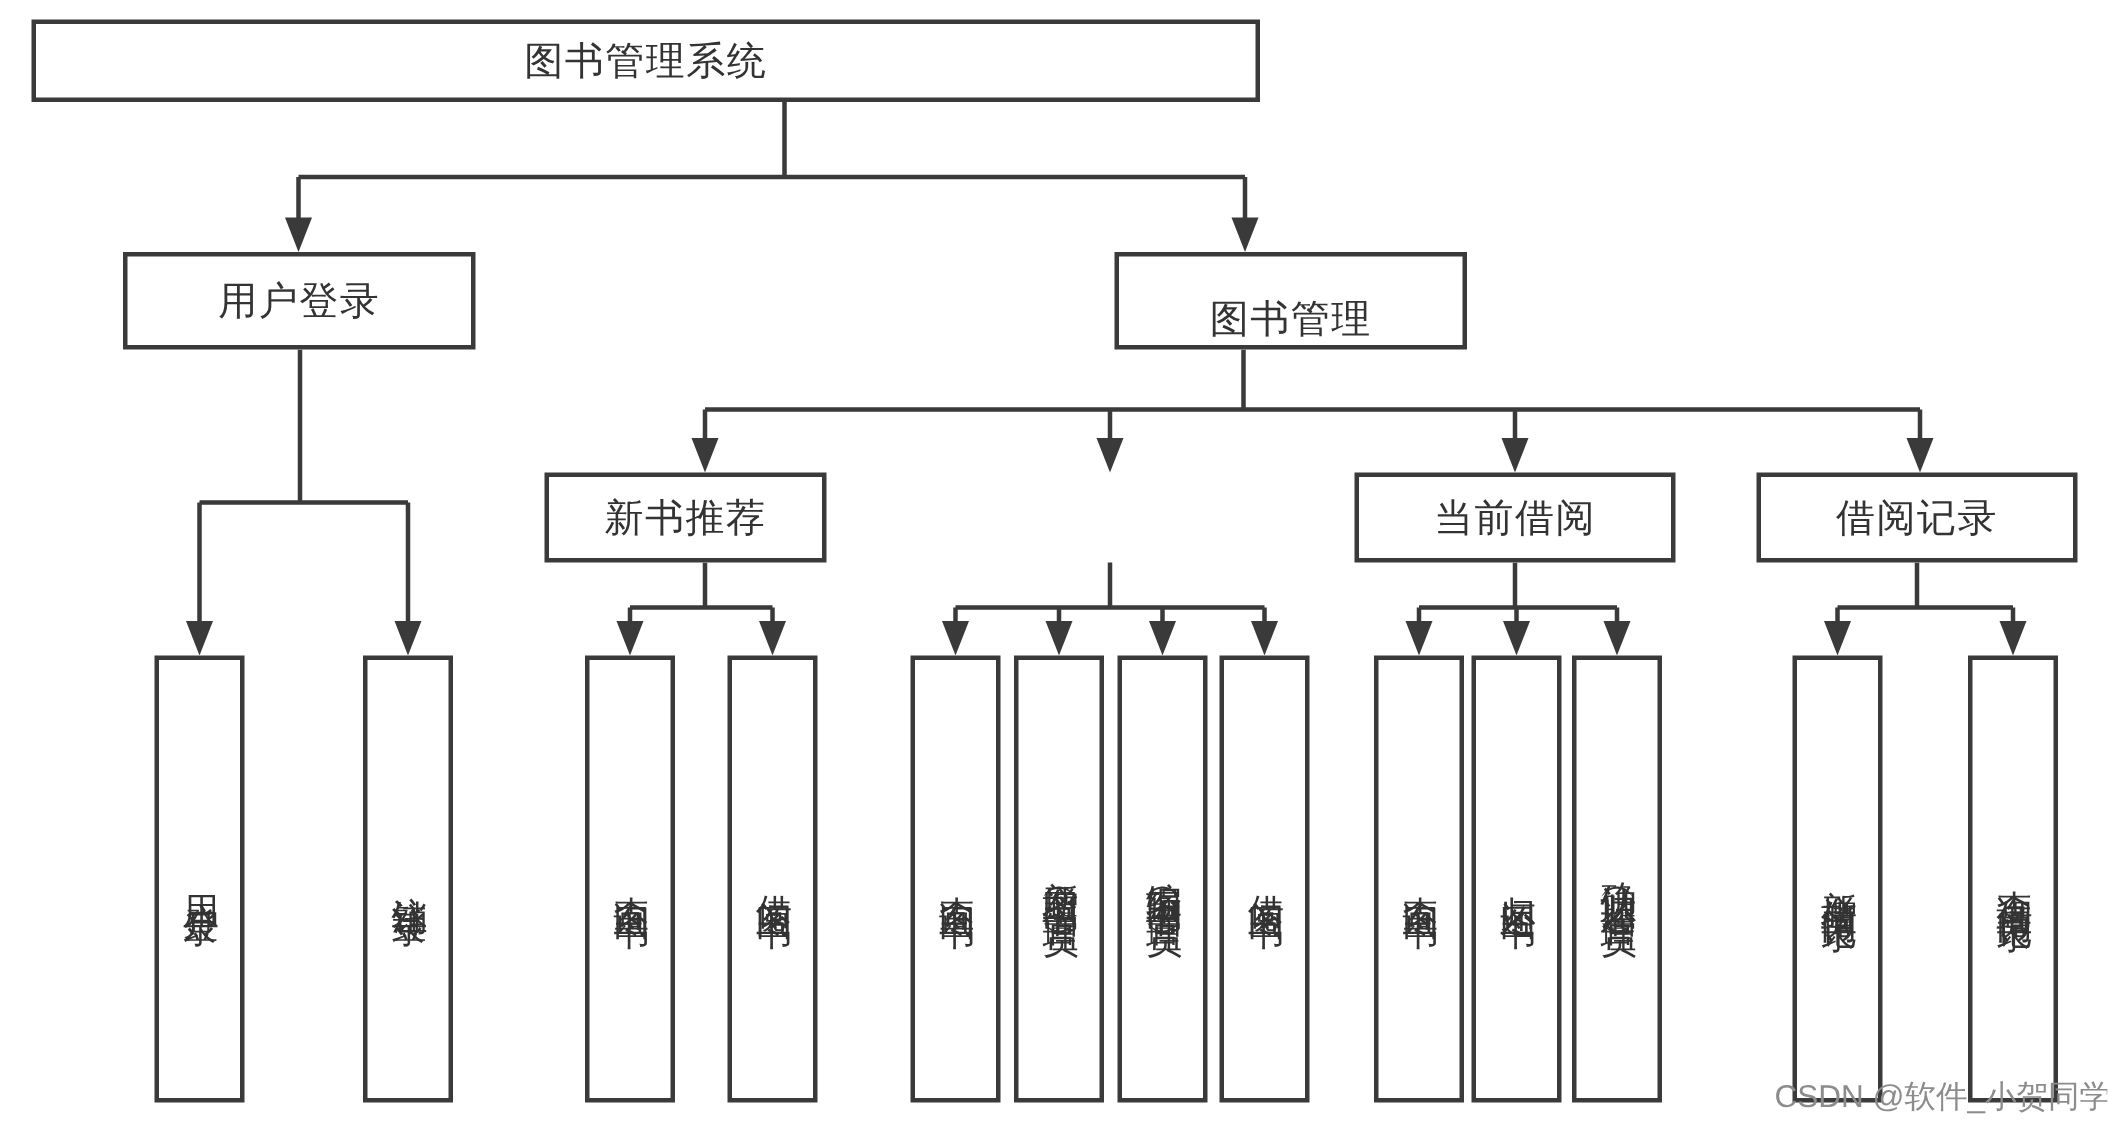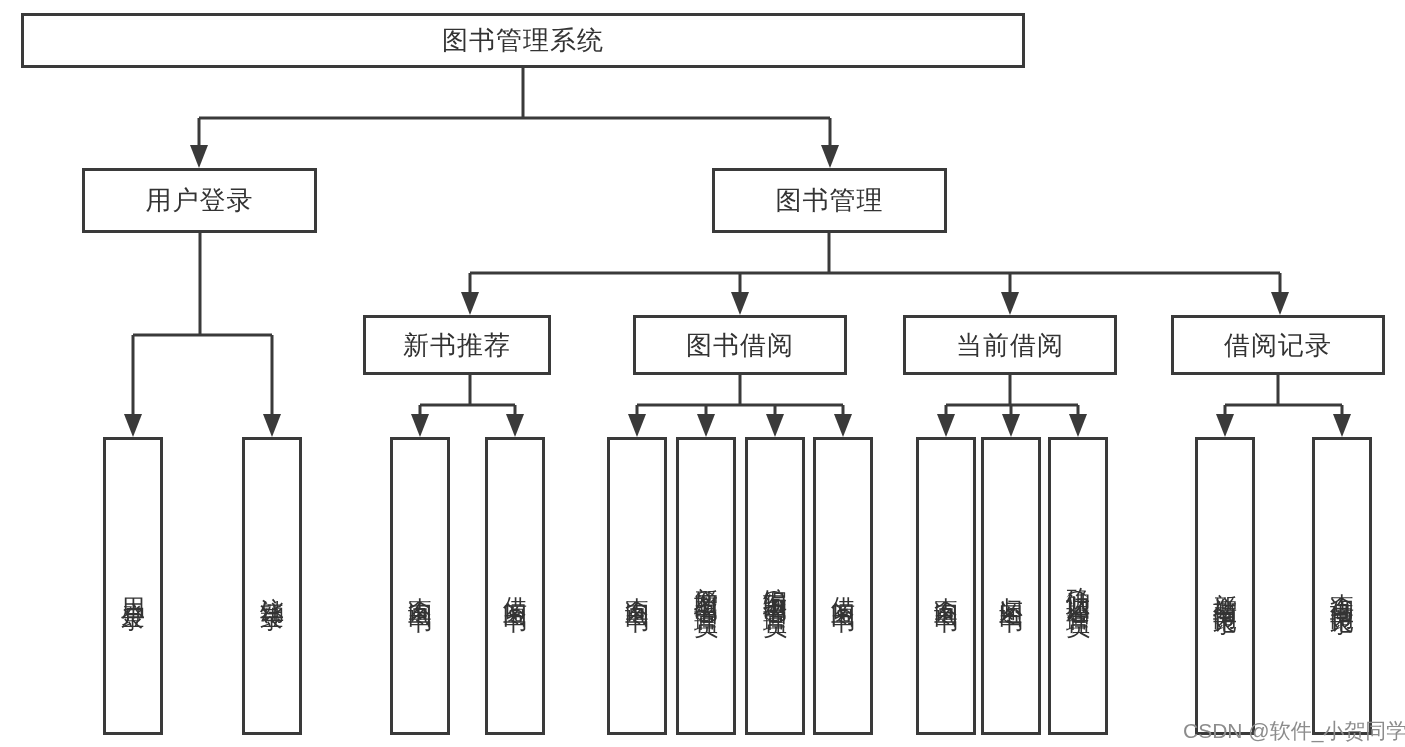--- a/index.html
+++ b/index.html
@@ -92,36 +92,33 @@
       <polygon points="766,414 784,414 775,437"></polygon>
       <polygon points="834,414 852,414 843,437"></polygon>
       <polygon points="937,414 955,414 946,437"></polygon>
       <polygon points="1002,414 1020,414 1011,437"></polygon>
       <polygon points="1069,414 1087,414 1078,437"></polygon>
       <polygon points="1216,414 1234,414 1225,437"></polygon>
       <polygon points="1333,414 1351,414 1342,437"></polygon>
     </g>
   </svg>
 
-  <div class="box" style="left:21px; top:13px; width:1004px; height:55px;align-items:center;">
+  <div class="box" style="left:21px; top:13px; width:819px; height:55px;align-items:center;">
     <span class="h-text">图书管理系统</span>
   </div>
 
   <div class="box" style="left:82px; top:168px; width:235px; height:65px;">
     <span class="h-text">用户登录</span>
   </div>
-  <div class="box" style="left:712px; top:168px; width:235px; height:65px;">
+  <div class="box" style="left:743px; top:168px; width:235px; height:65px;align-items:flex-end;">
     <span class="h-text">图书管理</span>
   </div>
 
   <div class="box" style="left:363px; top:315px; width:188px; height:60px;">
     <span class="h-text">新书推荐</span>
-  </div>
-  <div class="box" style="left:633px; top:315px; width:214px; height:60px;">
-    <span class="h-text">图书借阅</span>
   </div>
   <div class="box" style="left:1171px; top:315px; width:214px; height:60px;">
     <span class="h-text">借阅记录</span>
   </div>
   <div class="box" style="left:903px; top:315px; width:214px; height:60px;">
     <span class="h-text">当前借阅</span>
   </div>
 
   <div class="box v-box" style="left:103px;">
     <span class="v-text">用户登录</span>

